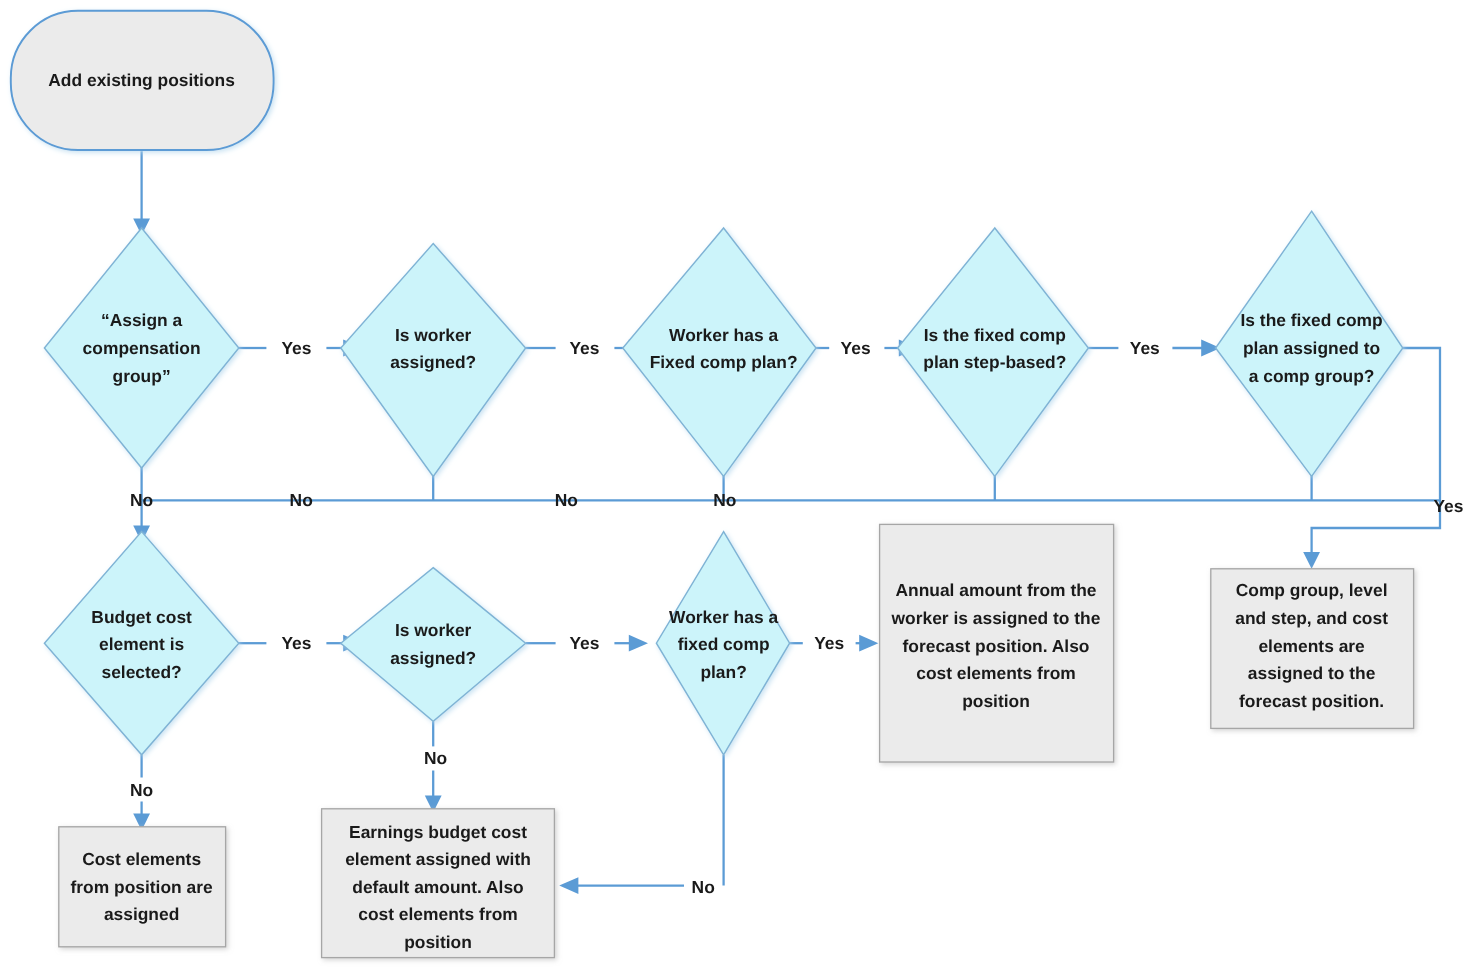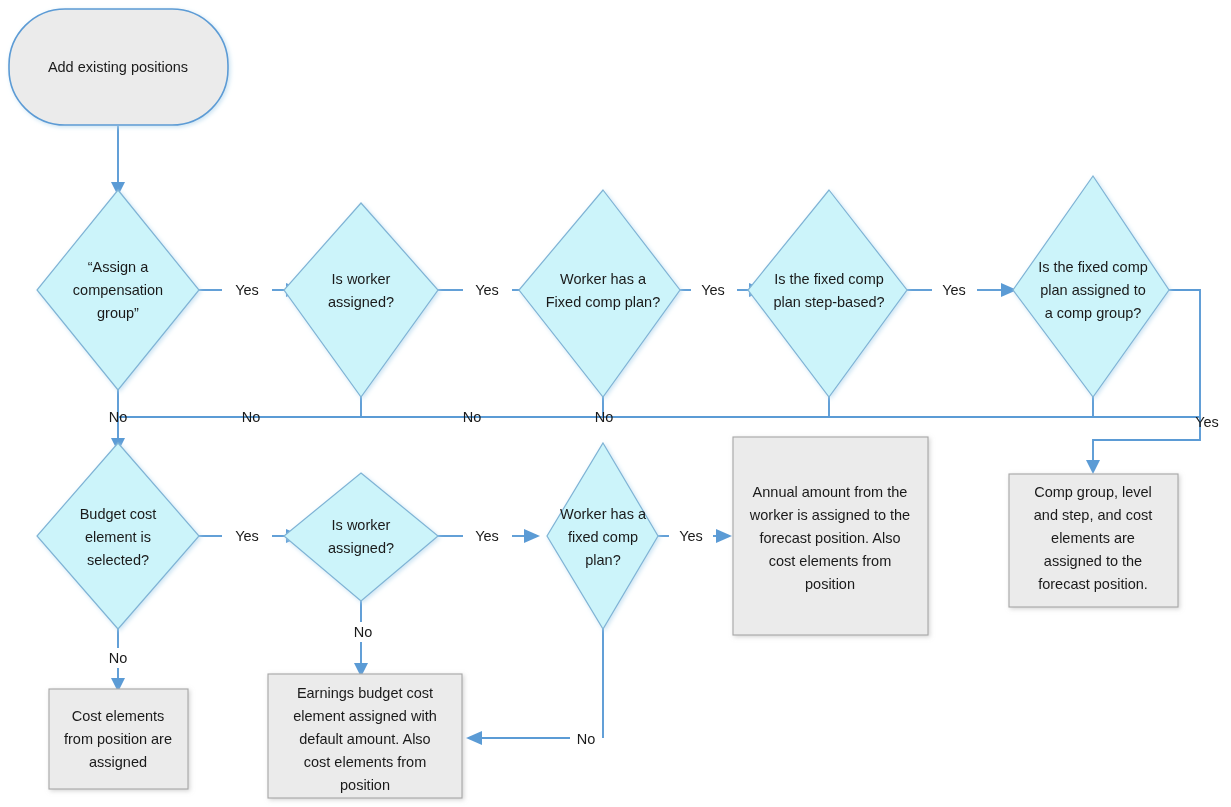--- a/index.html
+++ b/index.html
@@ -10,20 +10,21 @@
   body {
     width: 1231px;
     height: 807px;
     font-family: "Liberation Sans", sans-serif;
     overflow: hidden;
   }
   #flow-root {
     position: relative;
     width: 1231px;
     height: 751px;
+    font-weight: bold;
   }
   svg.flow-canvas {
     position: absolute;
     top: 0;
     left: 0;
     width: 1231px;
     height: 807px;
   }
   text {
     font-family: "Liberation Sans", sans-serif;

